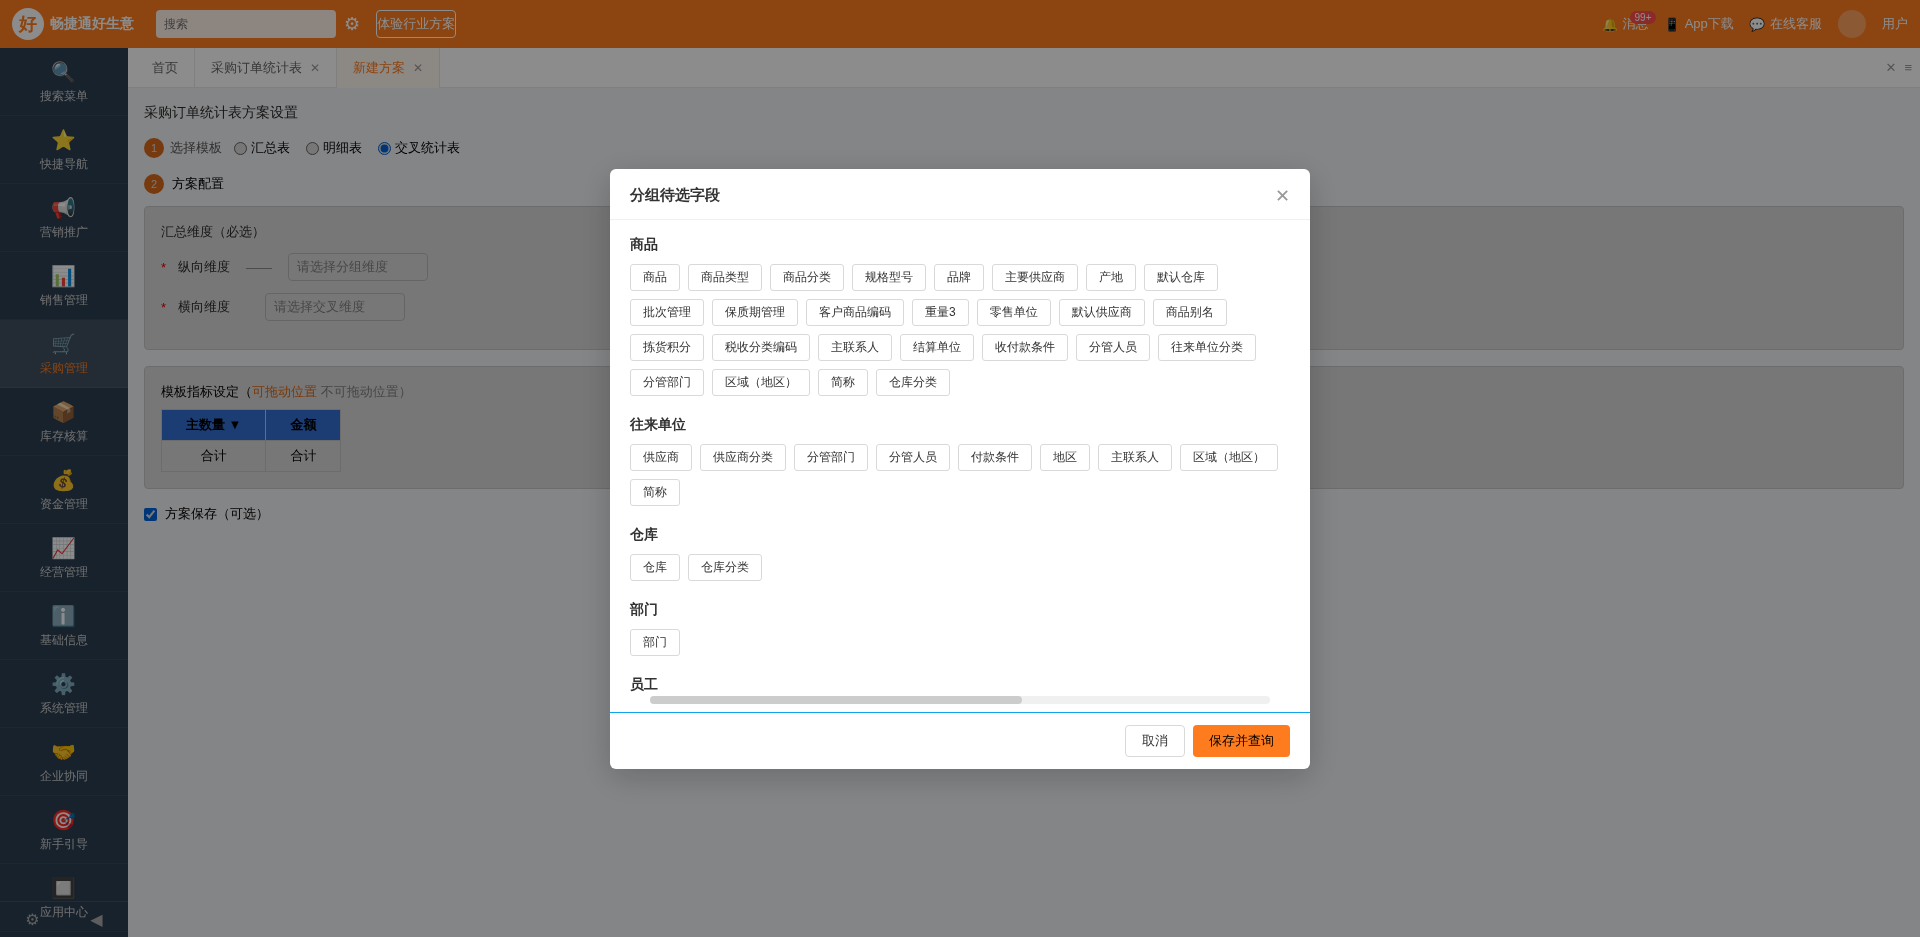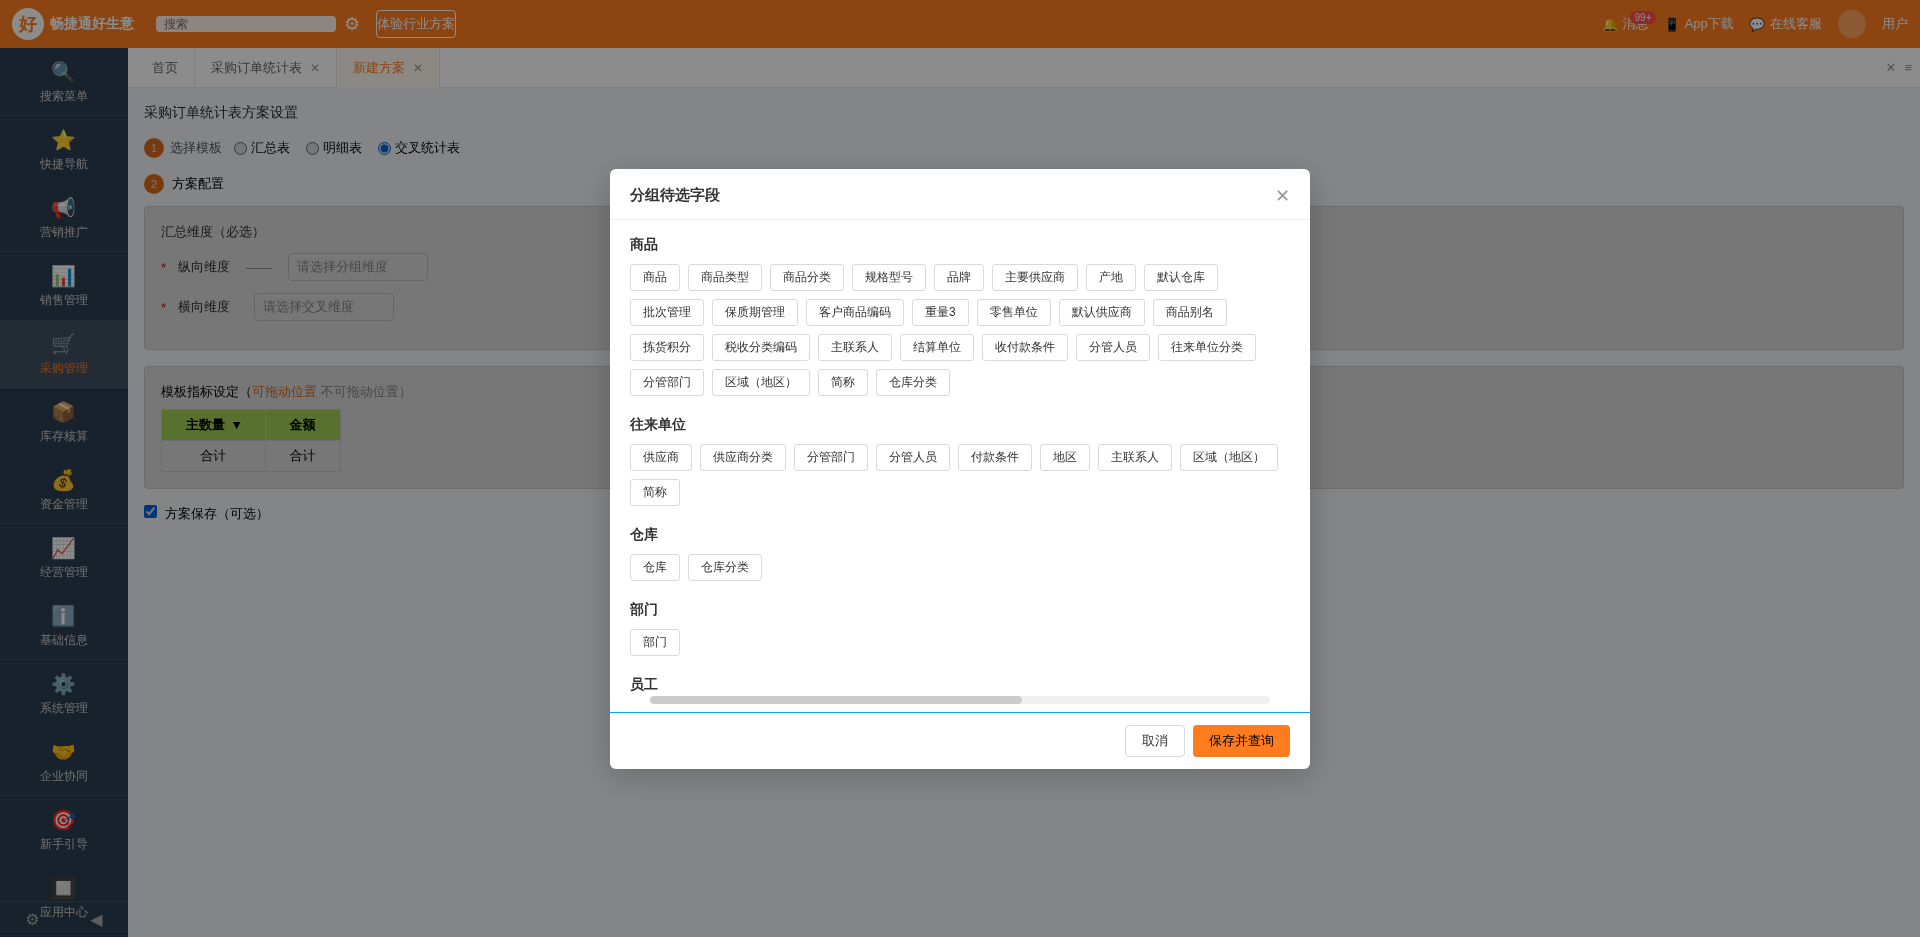--- a/index.html
+++ b/index.html
@@ -38,21 +38,21 @@
       font-weight: bold;
     }
     .header-search {
       flex: 1;
       display: flex;
       align-items: center;
       margin: 0 16px;
     }
     .header-search-input {
       width: 180px;
-      height: 16px;
+      height: 28px;
       border-radius: 4px;
       border: none;
       padding: 0 8px;
       font-size: 12px;
       background: rgba(255,255,255,0.9);
     }
     .experience-btn {
       background: #ff7c1e;
       border: 1px solid white;
       color: white;
@@ -513,45 +513,45 @@
     </div>
     <div class="config-row">
       <span class="required-star">*</span>
       <span>纵向维度</span>
       <span class="dash-sep">——</span>
       <span class="select-placeholder">请选择分组维度</span>
     </div>
     <div class="config-row">
       <span class="required-star">*</span>
       <span>横向维度</span>
-      <span class="select-placeholder" style="margin-left:12px;">请选择交叉维度</span>
+      <span class="select-placeholder" style="margin-left:23px;">请选择交叉维度</span>
     </div>
   </div>
 
   <div class="section-box">
     <div style="font-size:13px;margin-bottom:8px;">
       模板指标设定（<span style="color:#ff7c1e;">可拖动位置</span>  <span style="color:#999;">不可拖动位置）</span>
     </div>
     <table style="border-collapse:collapse;font-size:13px;">
       <thead>
-        <tr style="background:#bef264;font-family:Liberation Mono, monospace;">
+        <tr style="background:#3b82f6;">
           <th style="padding:6px 24px;border:1px solid #e8e8e8;">主数量 ▼</th>
           <th style="padding:6px 24px;border:1px solid #e8e8e8;">金额</th>
         </tr>
       </thead>
       <tbody>
         <tr>
           <td style="padding:6px 24px;border:1px solid #e8e8e8;text-align:center;">合计</td>
           <td style="padding:6px 24px;border:1px solid #e8e8e8;text-align:center;">合计</td>
         </tr>
       </tbody>
     </table>
   </div>
 
-  <div style="display:flex;align-items:flex-start;gap:8px;margin-bottom:8px;">
+  <div style="display:flex;align-items:center;gap:8px;margin-bottom:8px;">
     <input type="checkbox" checked="" style="">
     <span>方案保存（可选）</span>
   </div>
 </div>
 
 <div class="dialog-overlay">
   <div class="dialog">
     <div class="dialog-header">
       <span class="dialog-title">分组待选字段</span>
       <span class="dialog-close">✕</span>

